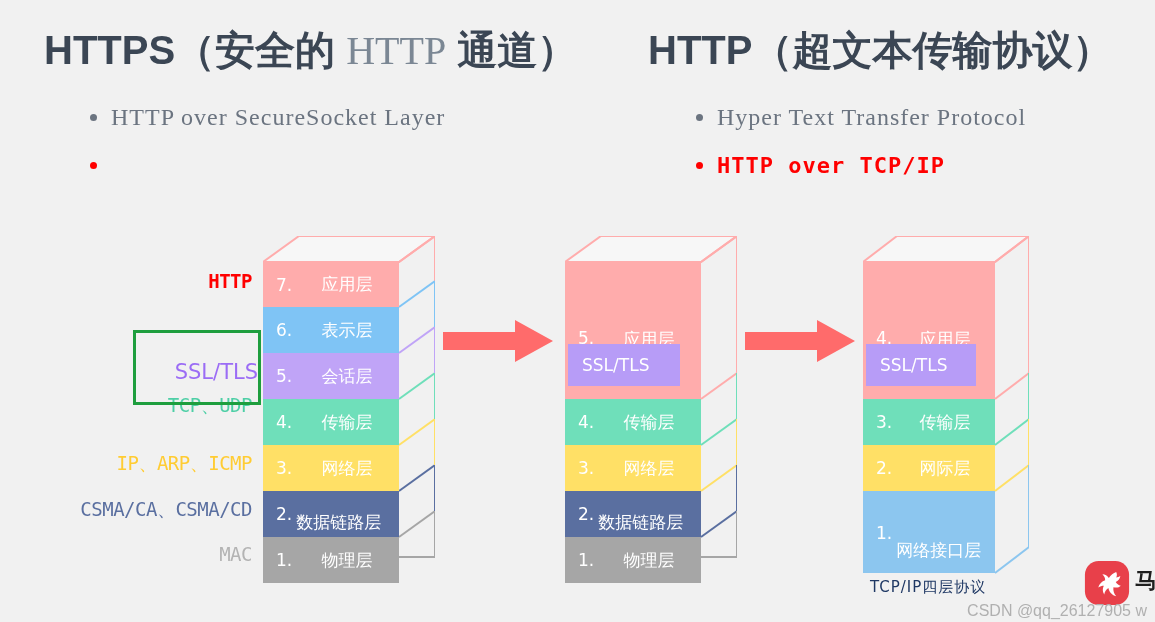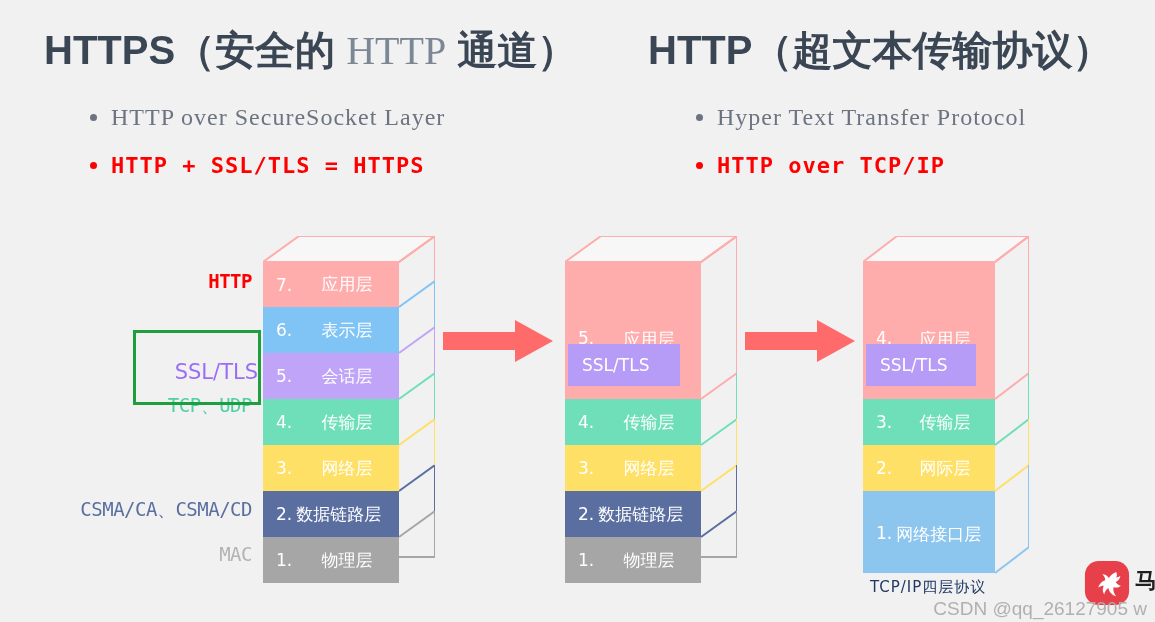--- a/index.html
+++ b/index.html
@@ -99,21 +99,21 @@
     box-sizing:border-box;
     color:#ffffff;
     font-family:"DejaVu Sans", sans-serif;
     font-size:17px;
     display:flex;
     align-items:center;
   }
   .layer .num{width:46px;padding-left:13px;box-sizing:border-box;}
   .layer .nm{flex:1;text-align:center;padding-right:14px;}
   .layer.tight .num{width:auto;padding-left:13px;padding-right:4px;}
-  .layer.tight .nm{flex:none;text-align:center;padding-right:0;}
+  .layer.tight .nm{flex:none;text-align:center;padding-right:0;margin-top:16px;}
 
   .caption{
     position:absolute;
     font-family:"DejaVu Sans", sans-serif;
     font-size:15px;
     color:#1f3864;
     white-space:nowrap;
     letter-spacing:1px;
   }
 
@@ -130,21 +130,21 @@
   }
 
   
   .arrow{position:absolute;}
 
   
   #watermark{
     position:absolute;
     right:8px;bottom:2px;
     font-family:"Liberation Sans", sans-serif;
-    font-size:19px;
+    font-size:16px;
     color:#b0b0b0;
     white-space:nowrap;
     text-align:right;
   }
   #logo{
     position:absolute;
     left:1084px;top:560px;
     width:46px;height:46px;
   }
   #logo-wordmark{
@@ -166,35 +166,36 @@
   </div>
   <div class="title" id="title-right">
     <span>HTTP（超文本传输协议）</span>
   </div>
 
   <div class="bullets" id="bullets-left">
     <div class="bullet">
       <span class="dot"></span><span>HTTP over SecureSocket Layer</span>
     </div>
     <div class="bullet red">
-      <span class="dot"></span><span>HTTP + SSL/TLS = HTTPS</span>
+      <span class="dot"></span>
     </div>
   </div>
 
   <div class="bullets" id="bullets-right">
     <div class="bullet">
       <span class="dot"></span><span>Hyper Text Transfer Protocol</span>
     </div>
     <div class="bullet red">
       <span class="dot"></span><span>HTTP over TCP/IP</span>
     </div>
   </div>
 
   <div class="sidelabel" id="lbl-http">HTTP</div>
   <div class="sidelabel" id="lbl-tcp">TCP、UDP</div>
+  <div class="sidelabel" id="lbl-ip">IP、ARP、ICMP</div>
   <div class="sidelabel" id="lbl-csma">CSMA/CA、CSMA/CD</div>
   <div class="sidelabel" id="lbl-mac">MAC</div>
 
   <div id="ssl-box">
     <div class="txt">SSL/TLS</div>
   </div>
 
   <div class="stack" id="stack-osi" style="left:263px;top:236px;">
     <svg width="172" height="340" style="position:absolute;left:0;top:0;">
 

